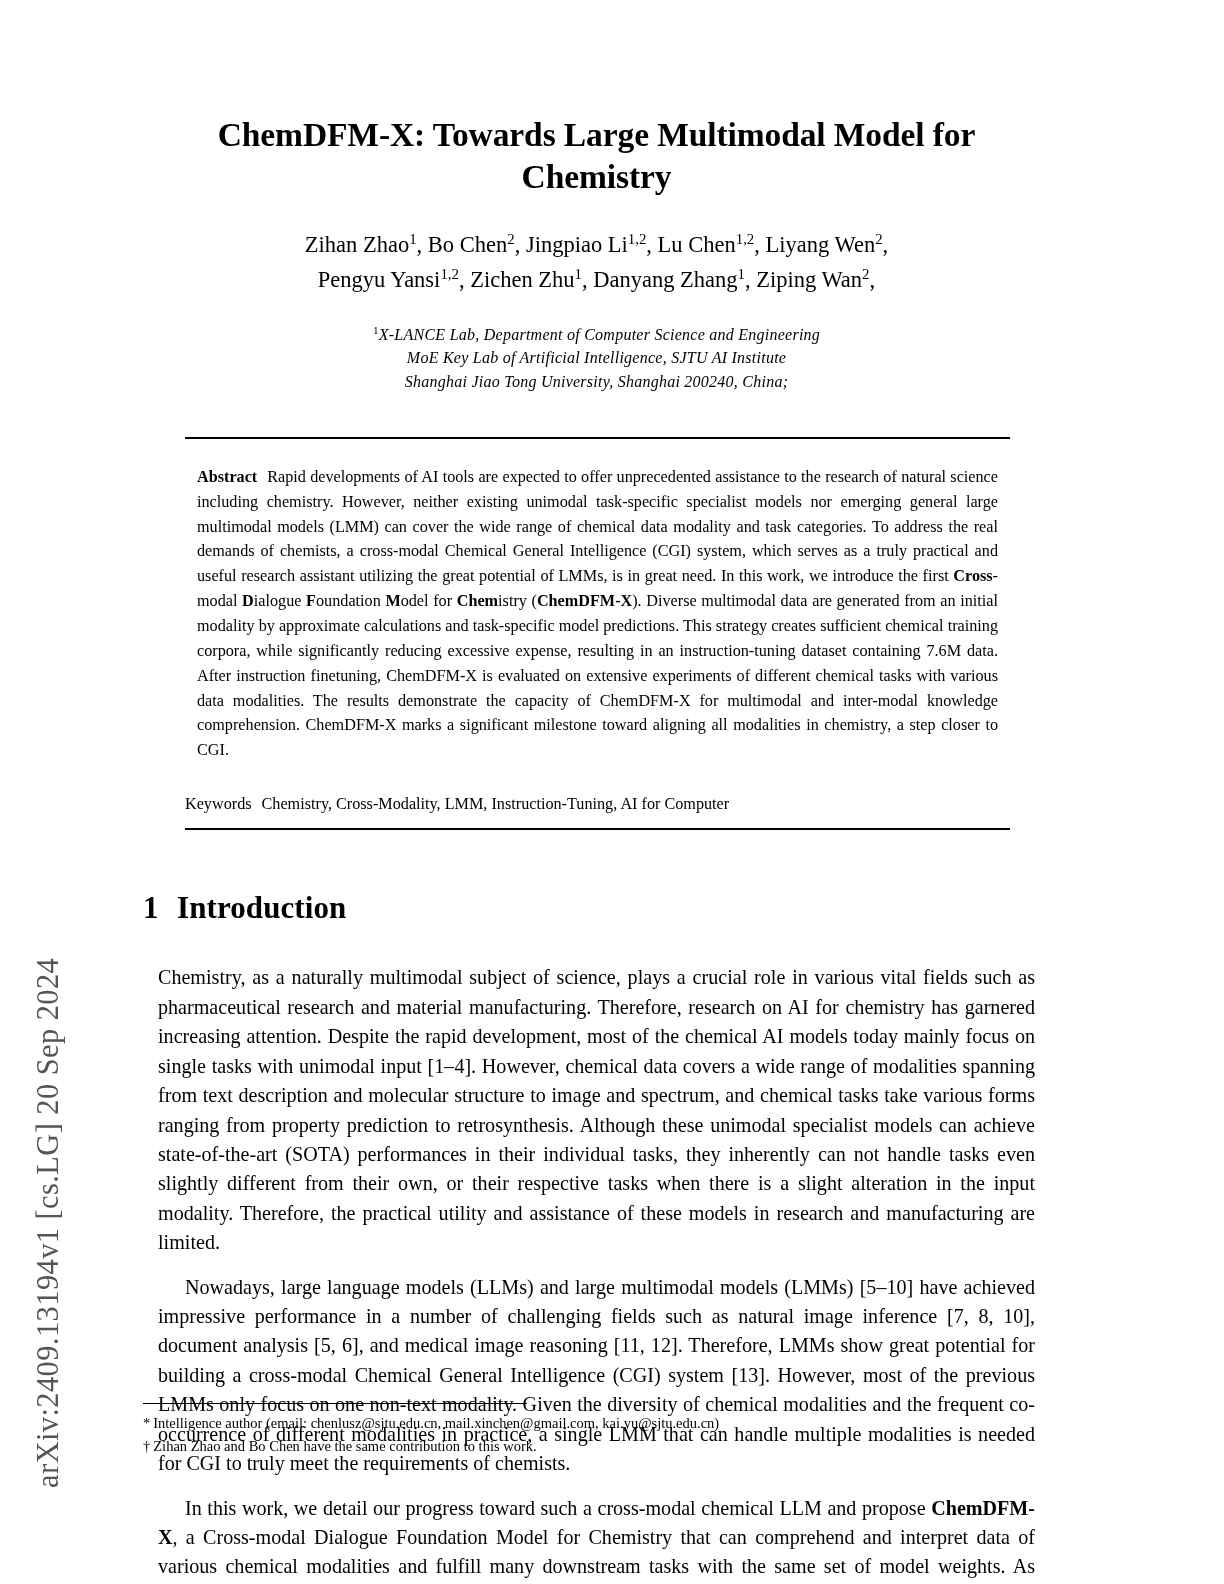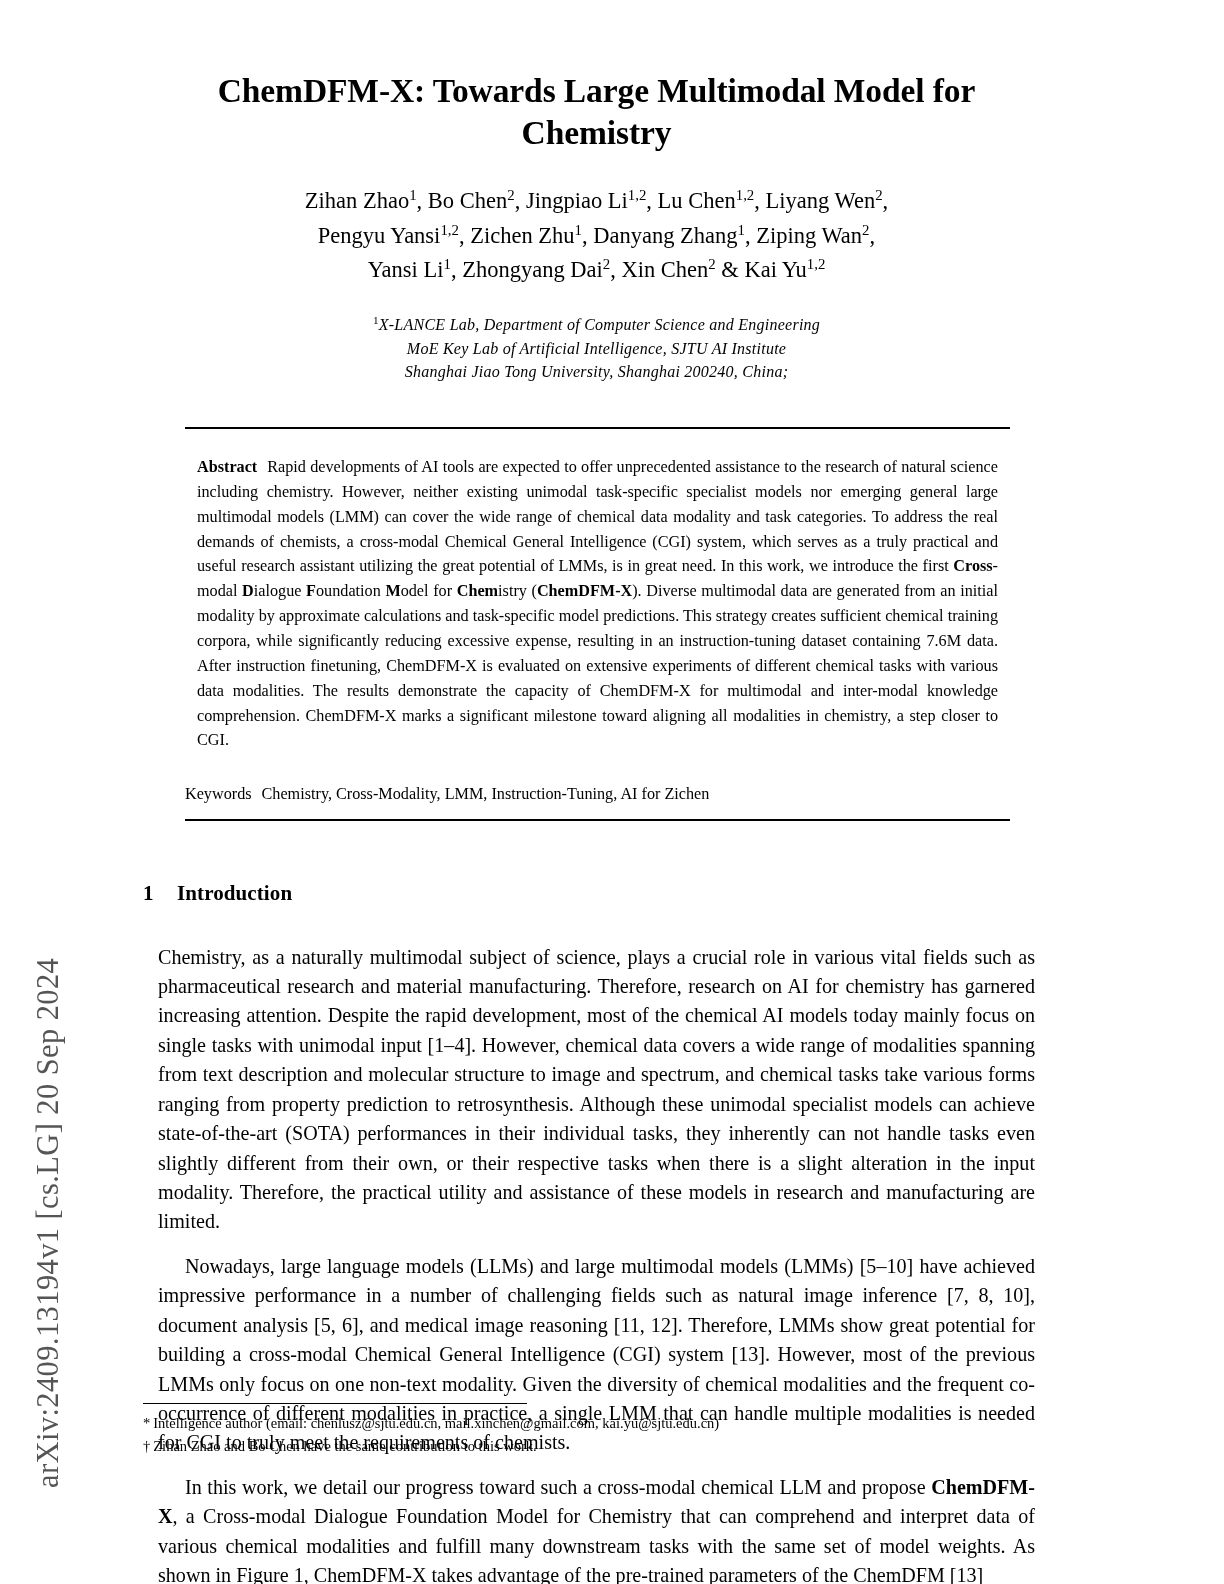--- a/index.html
+++ b/index.html
@@ -45,21 +45,21 @@
     position: absolute;
     left: 143px;
     top: 0;
     width: 907px;
     height: 1584px;
   }
 
   
   .title {
     margin: 0;
-    padding-top: 70px;
+    padding-top: 114px;
     text-align: center;
     font-size: 33.5px;
     font-weight: bold;
     line-height: 1.26;
     letter-spacing: -0.1px;
   }
 
   
   .authors {
     margin: 0;
@@ -121,21 +121,21 @@
   }
   .keywords .lead {
     font-weight: normal;
     margin-right: 10px;
   }
 
   
   .section-heading {
     margin: 0;
     padding-top: 60px;
-    font-size: 21px;
+    font-size: 31px;
     font-weight: bold;
     letter-spacing: 0.1px;
   }
   .section-heading .secnum {
     display: inline-block;
     min-width: 34px;
   }
 
   
   .body-text {
@@ -185,34 +185,31 @@
 
   <h1 class="title">ChemDFM-X: Towards Large Multimodal Model for Chemistry</h1>
 
   <div class="authors">
     <div>
       <span>Zihan Zhao</span><sup>1</sup><span>, </span><span>Bo Chen</span><sup>2</sup><span>, </span><span>Jingpiao Li</span><sup>1,2</sup><span>, </span><span>Lu Chen</span><sup>1,2</sup><span>, </span><span>Liyang Wen</span><sup>2</sup><span>,</span>
     </div>
     <div>
       <span>Pengyu Yansi</span><sup>1,2</sup><span>, </span><span>Zichen Zhu</span><sup>1</sup><span>, </span><span>Danyang Zhang</span><sup>1</sup><span>, </span><span>Ziping Wan</span><sup>2</sup><span>,</span>
     </div>
-    <div>
-      <span>Yansi Li</span><sup>1</sup><span>, </span><span>Zhongyang Dai</span><sup>2</sup><span>, </span><span>Xin Chen</span><sup>2</sup><span> &amp; </span><span>Kai Yu</span><sup>1,2</sup>
-    </div>
   </div>
 
   <div class="affiliations">
     <div><sup>1</sup><span>X-LANCE Lab, Department of Computer Science and Engineering</span></div>
     <div>MoE Key Lab of Artificial Intelligence, SJTU AI Institute</div>
     <div>Shanghai Jiao Tong University, Shanghai 200240, China;</div>
   </div>
 
   <div class="abstract-box">
     <p class="abstract-body"><span class="lead">Abstract</span><span>Rapid developments of AI tools are expected to offer unprecedented assistance to the research of natural science including chemistry. However, neither existing unimodal task-specific specialist models nor emerging general large multimodal models (LMM) can cover the wide range of chemical data modality and task categories. To address the real demands of chemists, a cross-modal Chemical General Intelligence (CGI) system, which serves as a truly practical and useful research assistant utilizing the great potential of LMMs, is in great need. In this work, we introduce the first </span><b>Cross</b><span>-modal </span><b>D</b><span>ialogue </span><b>F</b><span>oundation </span><b>M</b><span>odel for </span><b>Chem</b><span>istry (</span><b>ChemDFM-X</b><span>). Diverse multimodal data are generated from an initial modality by approximate calculations and task-specific model predictions. This strategy creates sufficient chemical training corpora, while significantly reducing excessive expense, resulting in an instruction-tuning dataset containing 7.6M data. After instruction finetuning, ChemDFM-X is evaluated on extensive experiments of different chemical tasks with various data modalities. The results demonstrate the capacity of ChemDFM-X for multimodal and inter-modal knowledge comprehension. ChemDFM-X marks a significant milestone toward aligning all modalities in chemistry, a step closer to CGI.</span></p>
-    <p class="keywords"><span class="lead">Keywords</span><span>Chemistry, Cross-Modality, LMM, Instruction-Tuning, AI for Zichen</span></p>
+    <p class="keywords"><span class="lead">Keywords</span><span>Chemistry, Cross-Modality, LMM, Instruction-Tuning, AI for Computer</span></p>
   </div>
 
   <h2 class="section-heading"><span class="secnum">1</span><span>Introduction</span></h2>
 
   <div class="body-text">
     <p>Chemistry, as a naturally multimodal subject of science, plays a crucial role in various vital fields such as pharmaceutical research and material manufacturing. Therefore, research on AI for chemistry has garnered increasing attention. Despite the rapid development, most of the chemical AI models today mainly focus on single tasks with unimodal input [1–4]. However, chemical data covers a wide range of modalities spanning from text description and molecular structure to image and spectrum, and chemical tasks take various forms ranging from property prediction to retrosynthesis. Although these unimodal specialist models can achieve state-of-the-art (SOTA) performances in their individual tasks, they inherently can not handle tasks even slightly different from their own, or their respective tasks when there is a slight alteration in the input modality. Therefore, the practical utility and assistance of these models in research and manufacturing are limited.</p>
     <p class="indent">Nowadays, large language models (LLMs) and large multimodal models (LMMs) [5–10] have achieved impressive performance in a number of challenging fields such as natural image inference [7, 8, 10], document analysis [5, 6], and medical image reasoning [11, 12]. Therefore, LMMs show great potential for building a cross-modal Chemical General Intelligence (CGI) system [13]. However, most of the previous LMMs only focus on one non-text modality. Given the diversity of chemical modalities and the frequent co-occurrence of different modalities in practice, a single LMM that can handle multiple modalities is needed for CGI to truly meet the requirements of chemists.</p>
     <p class="indent"><span>In this work, we detail our progress toward such a cross-modal chemical LLM and propose </span><b>ChemDFM-X</b><span>, a Cross-modal Dialogue Foundation Model for Chemistry that can comprehend and interpret data of various chemical modalities and fulfill many downstream tasks with the same set of model weights. As shown in Figure 1, ChemDFM-X takes advantage of the pre-trained parameters of the ChemDFM [13]</span></p>
   </div>
 

